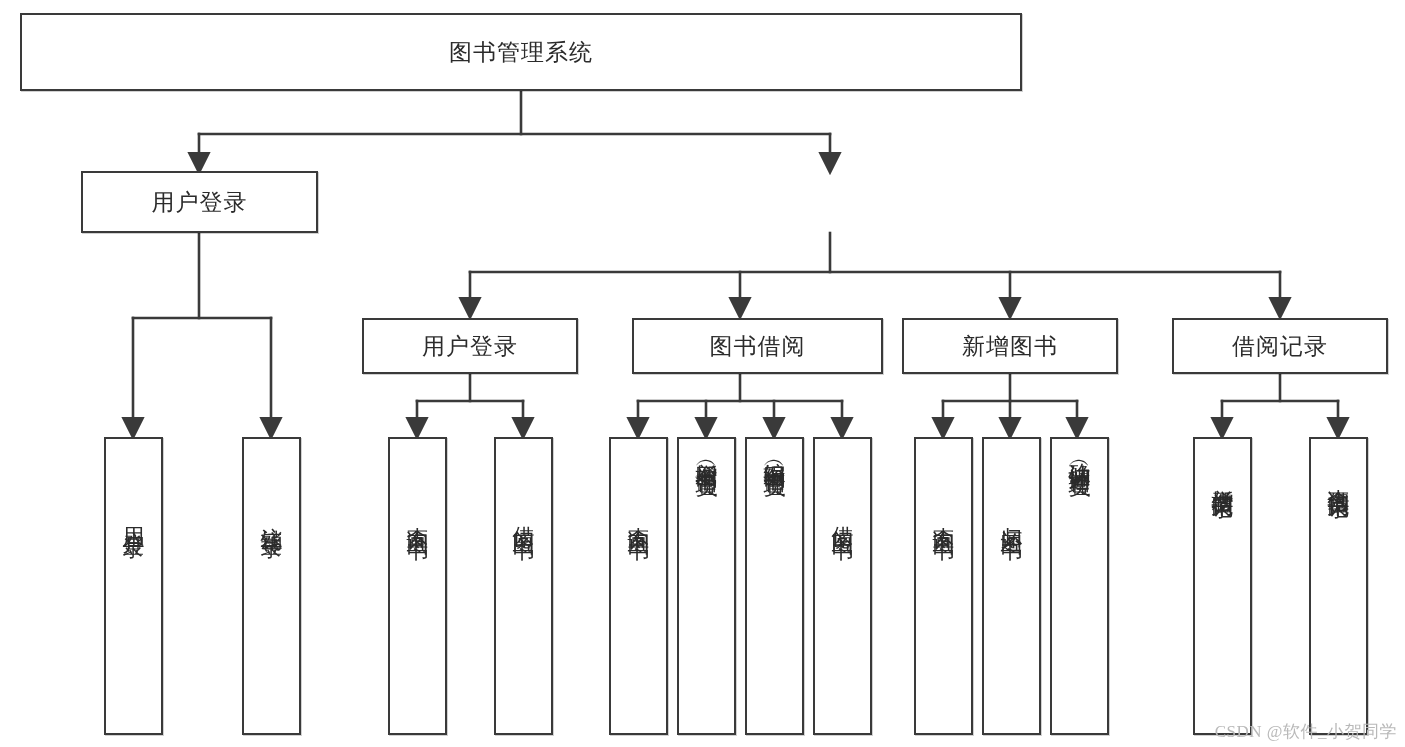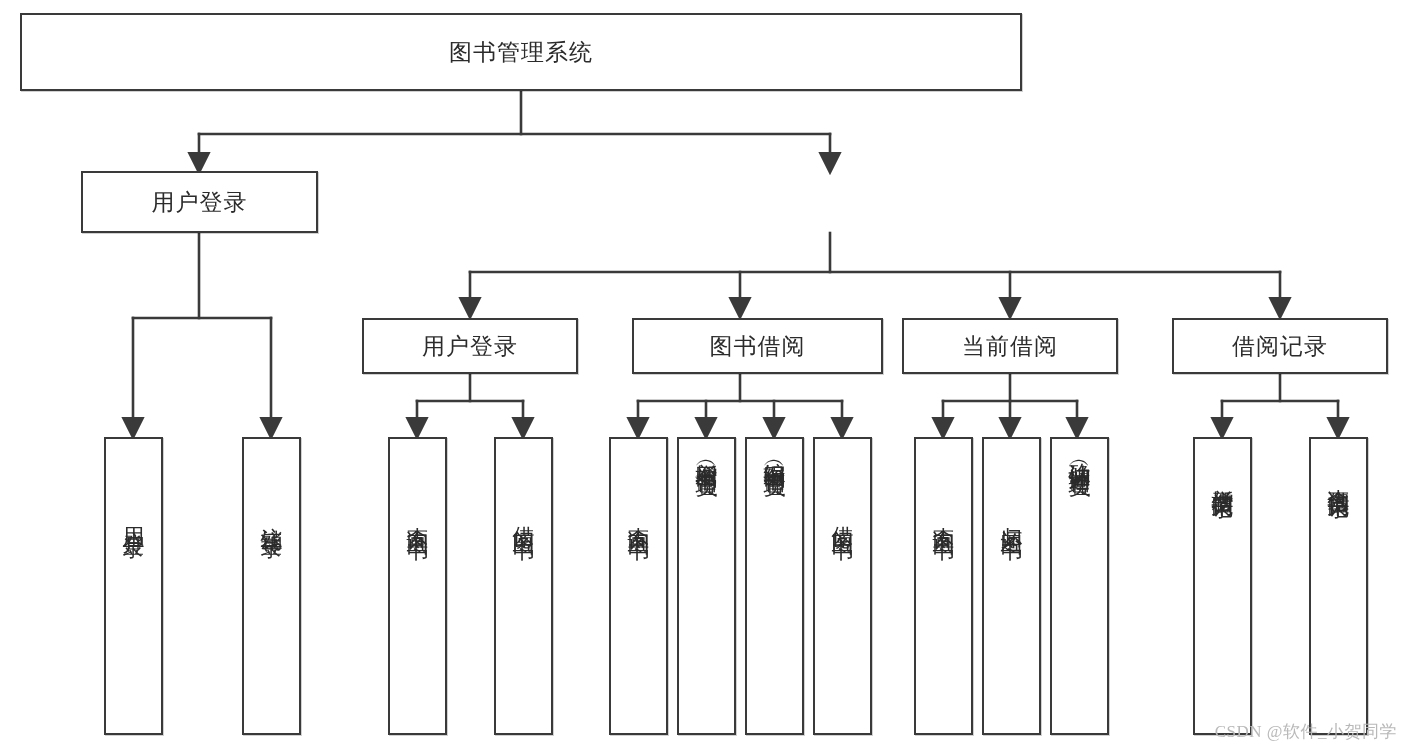--- a/index.html
+++ b/index.html
@@ -141,21 +141,21 @@
     <span class="lbl">用户登录</span>
   </div>
 
   <div class="node h" style="left:362px; top:318px; width:216px; height:56px;">
     <span class="lbl">用户登录</span>
   </div>
   <div class="node h" style="left:632px; top:318px; width:251px; height:56px;">
     <span class="lbl">图书借阅</span>
   </div>
   <div class="node h" style="left:902px; top:318px; width:216px; height:56px;">
-    <span class="lbl">当前借阅</span>
+    <span class="lbl">新增图书</span>
   </div>
   <div class="node h" style="left:1172px; top:318px; width:216px; height:56px;">
     <span class="lbl">借阅记录</span>
   </div>
 
   <div class="node v" style="left:104px; top:437px; width:59px; height:298px; padding-top:70px;">
     <span class="lbl">用户登录</span>
   </div>
   <div class="node v" style="left:242px; top:437px; width:59px; height:298px; padding-top:70px;">
     <span class="lbl">注销登录</span>

